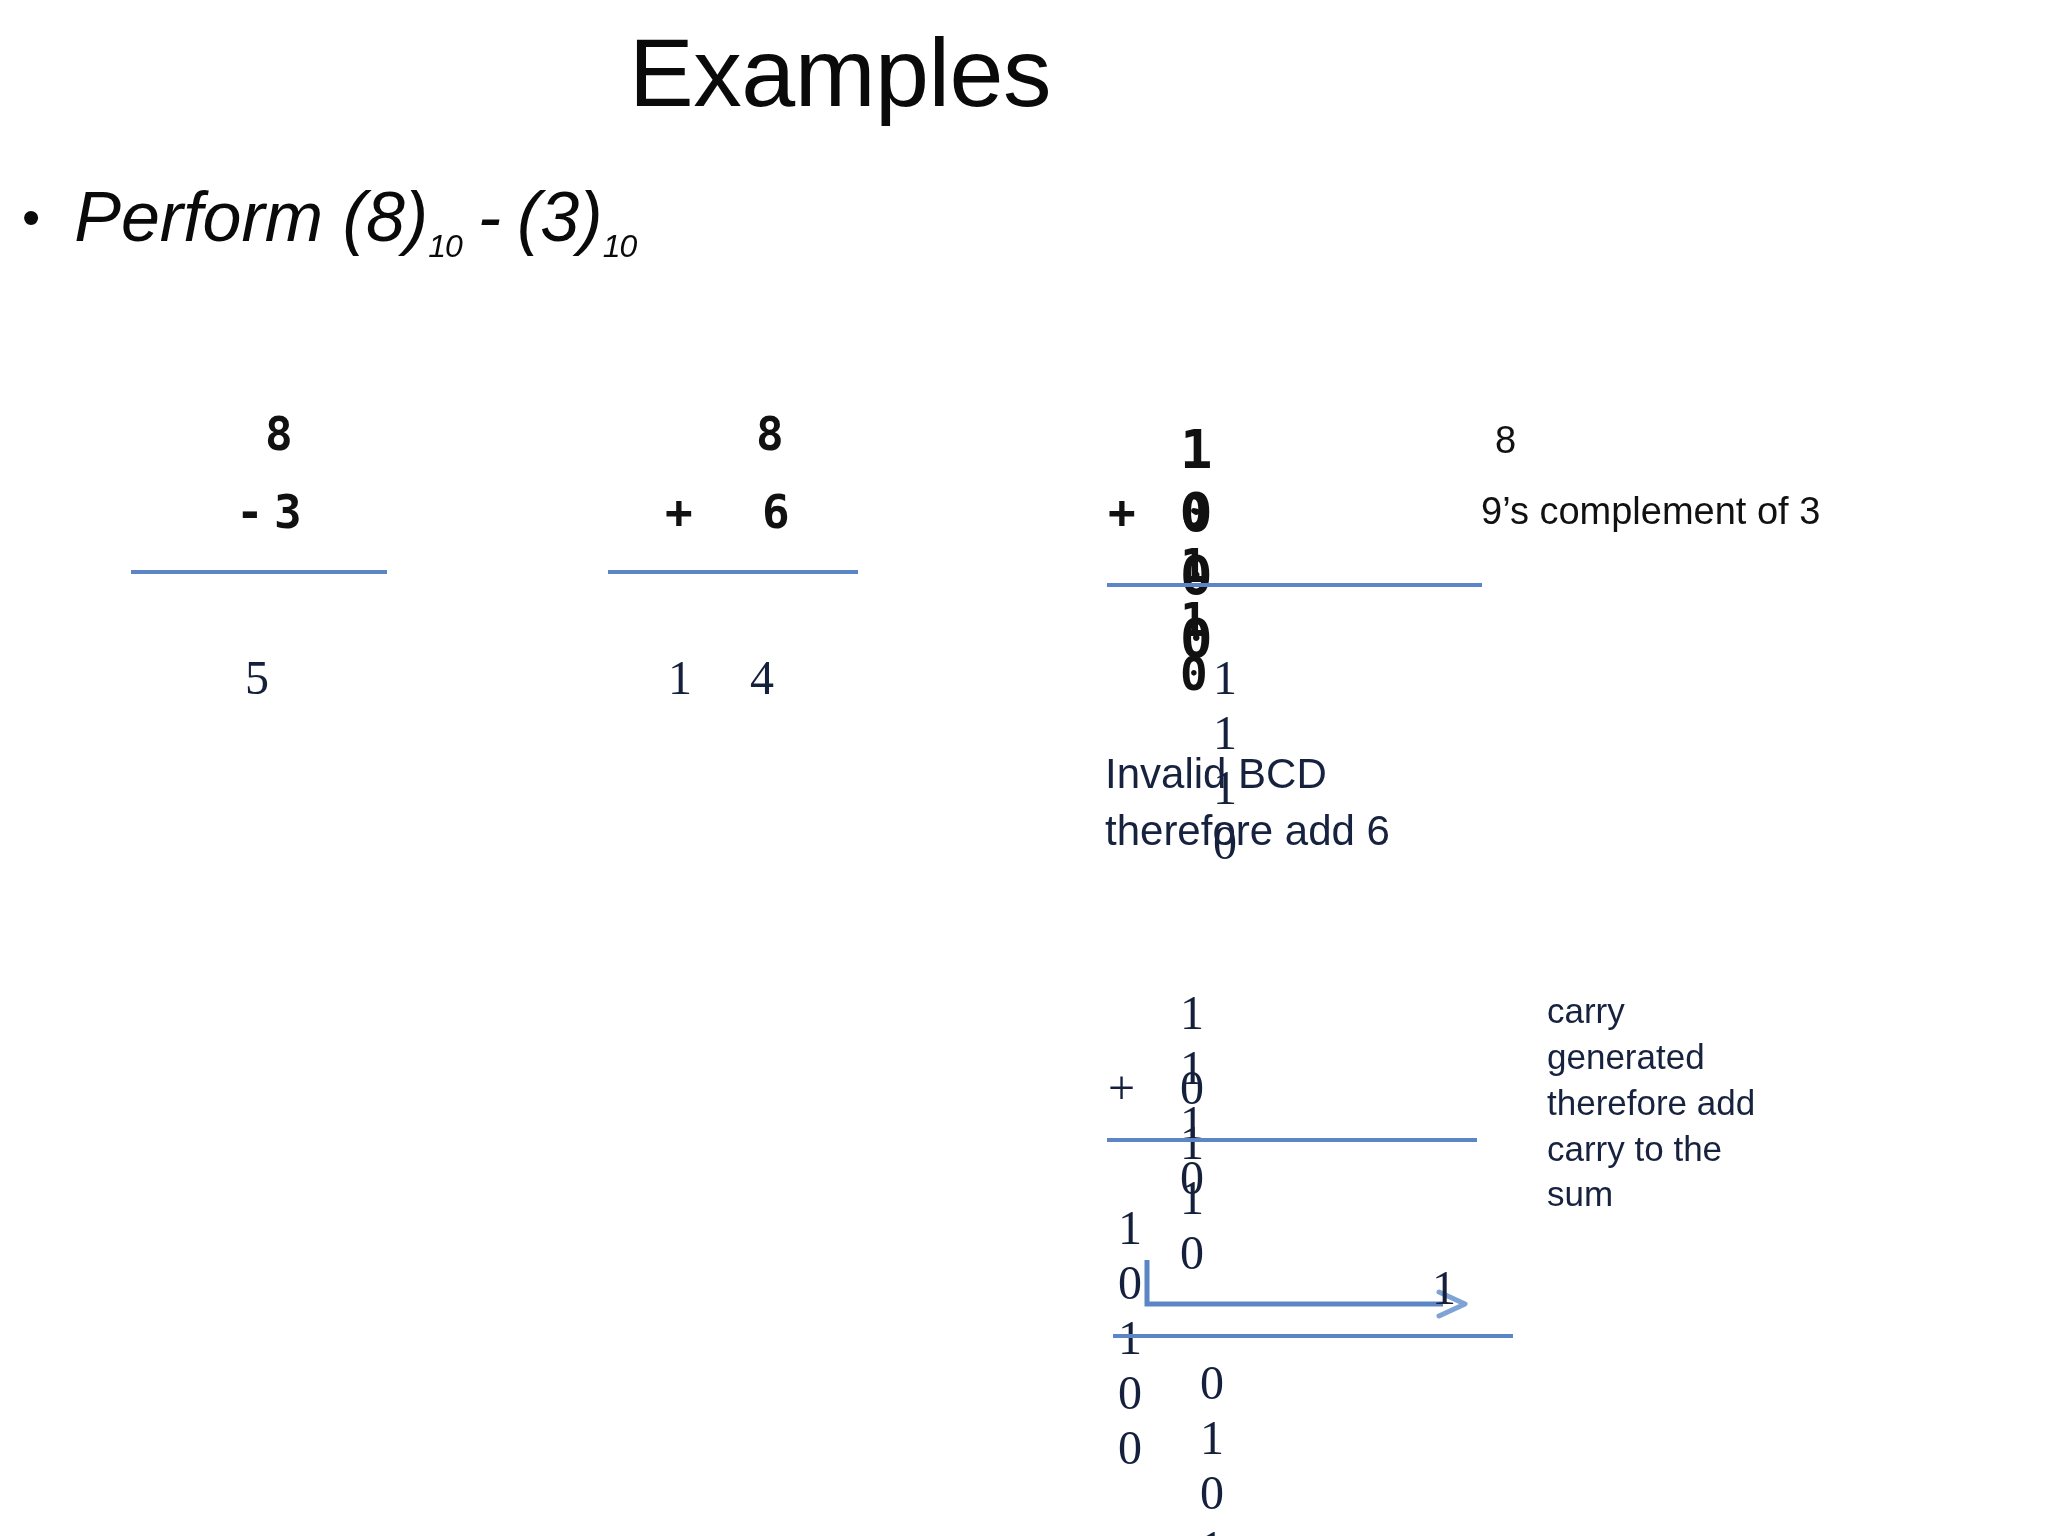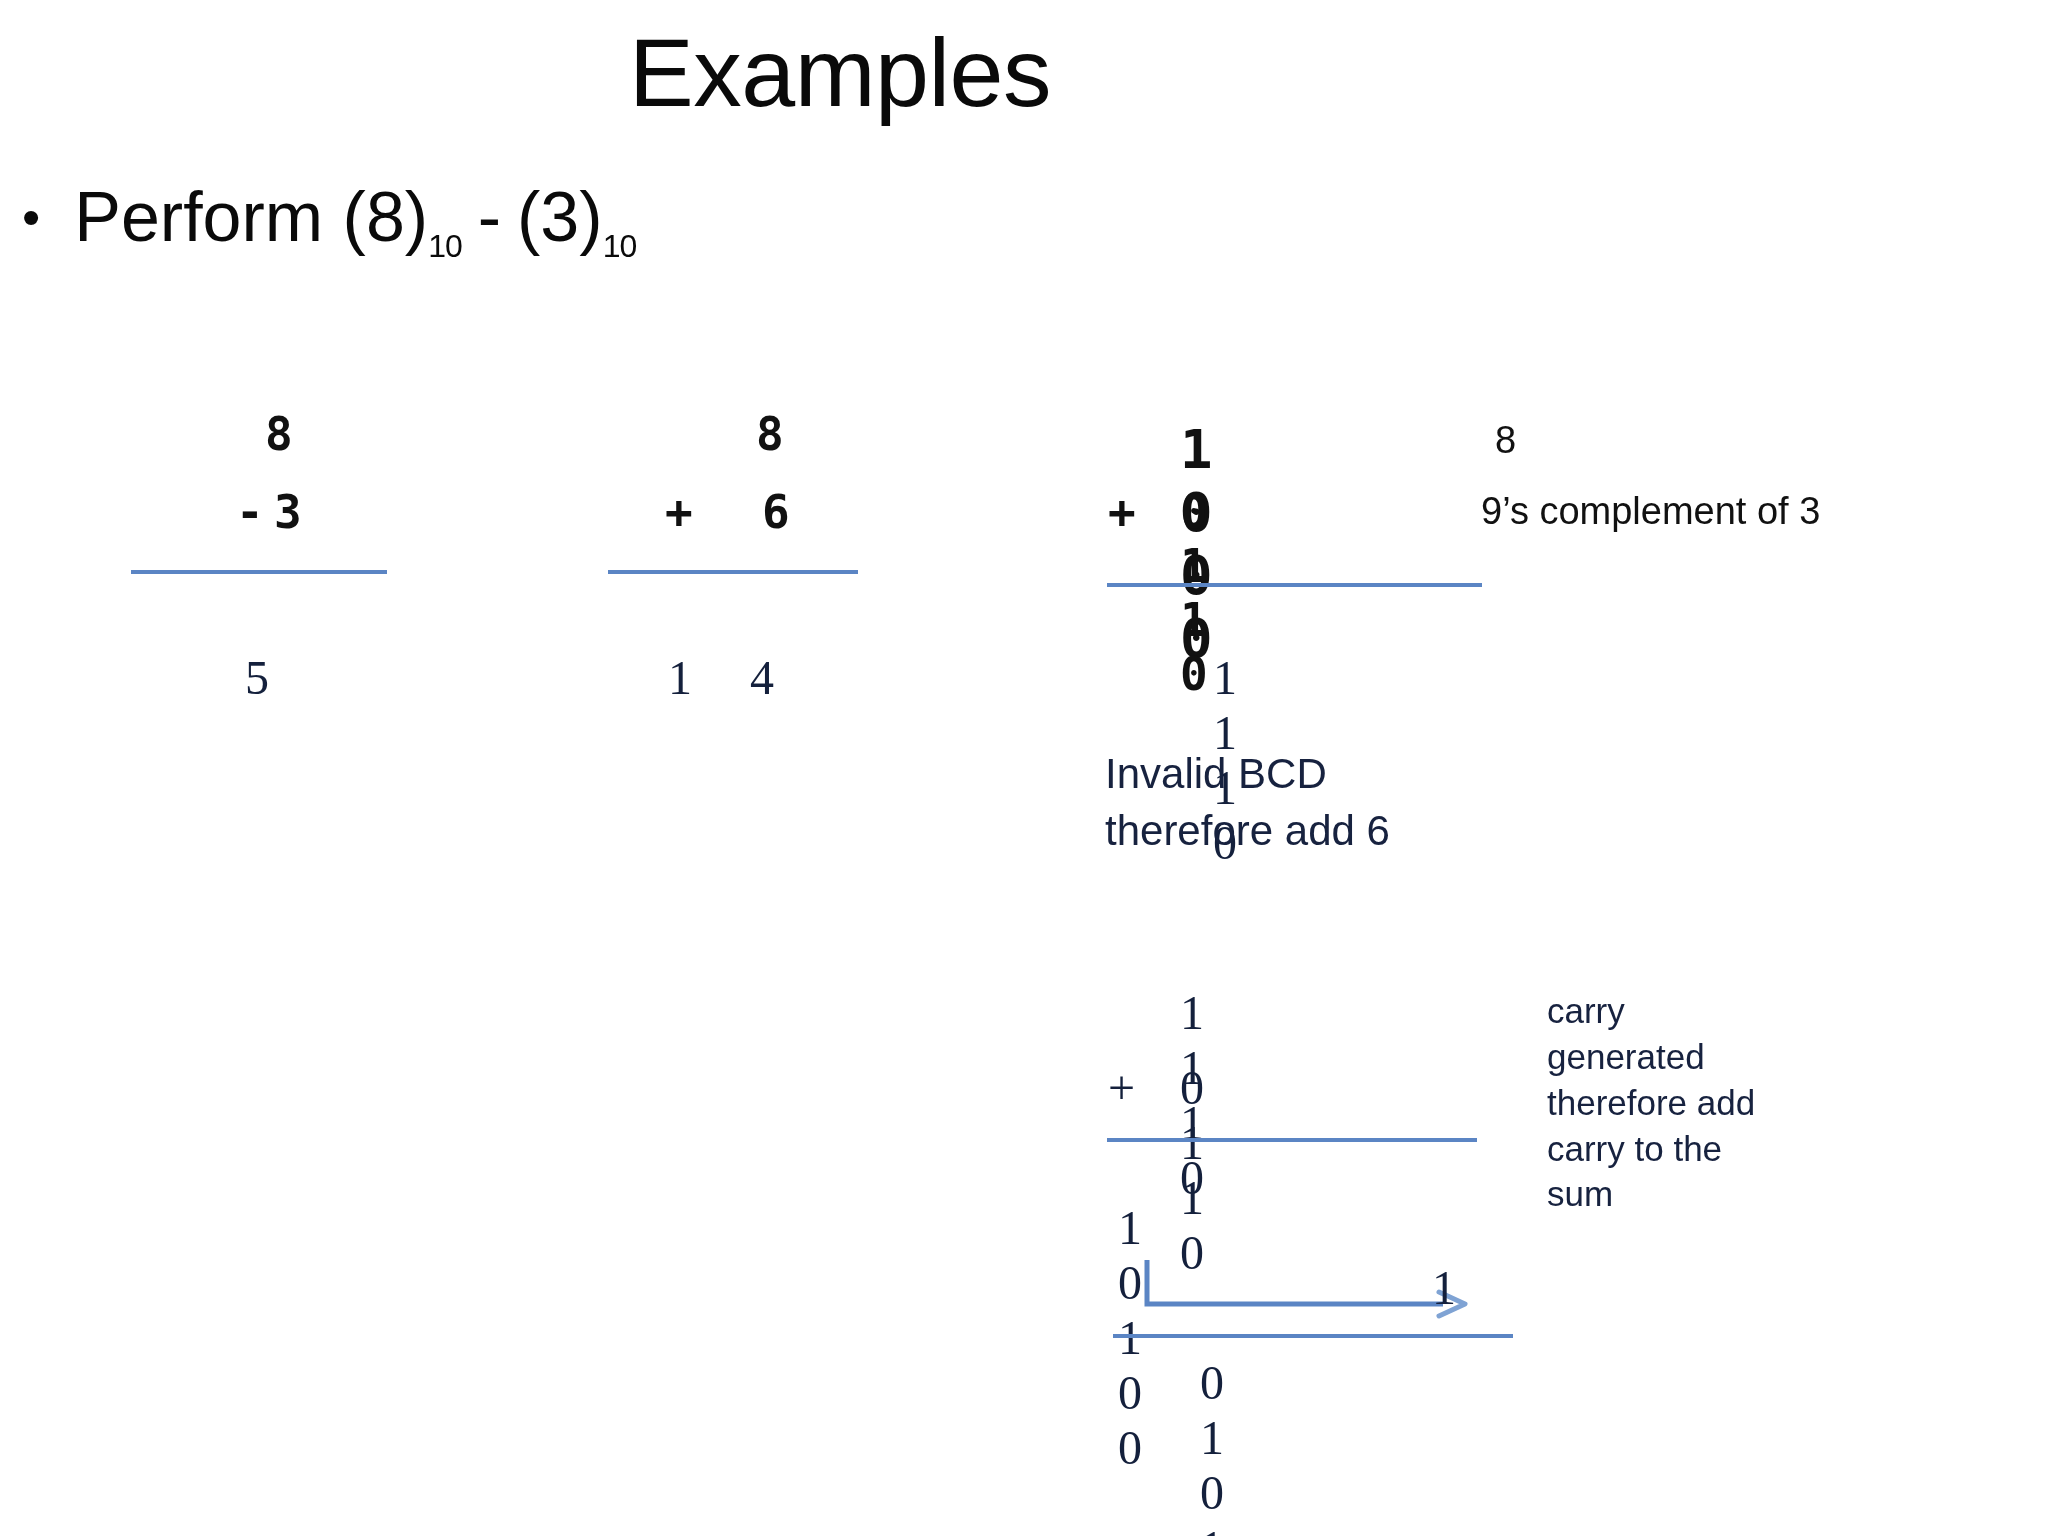--- a/index.html
+++ b/index.html
@@ -45,20 +45,21 @@
     font-size: 52px;
     line-height: 1;
     margin-right: 34px;
     position: relative;
     top: -6px;
   }
   #bullet-text {
     white-space: nowrap;
     display: flex;
     align-items: baseline;
+    font-style: italic;
   }
   .sub {
     font-size: 32px;
     position: relative;
     top: 16px;
     letter-spacing: -1px;
   }
   .gap-sm { display: inline-block; width: 16px; }
 
   

